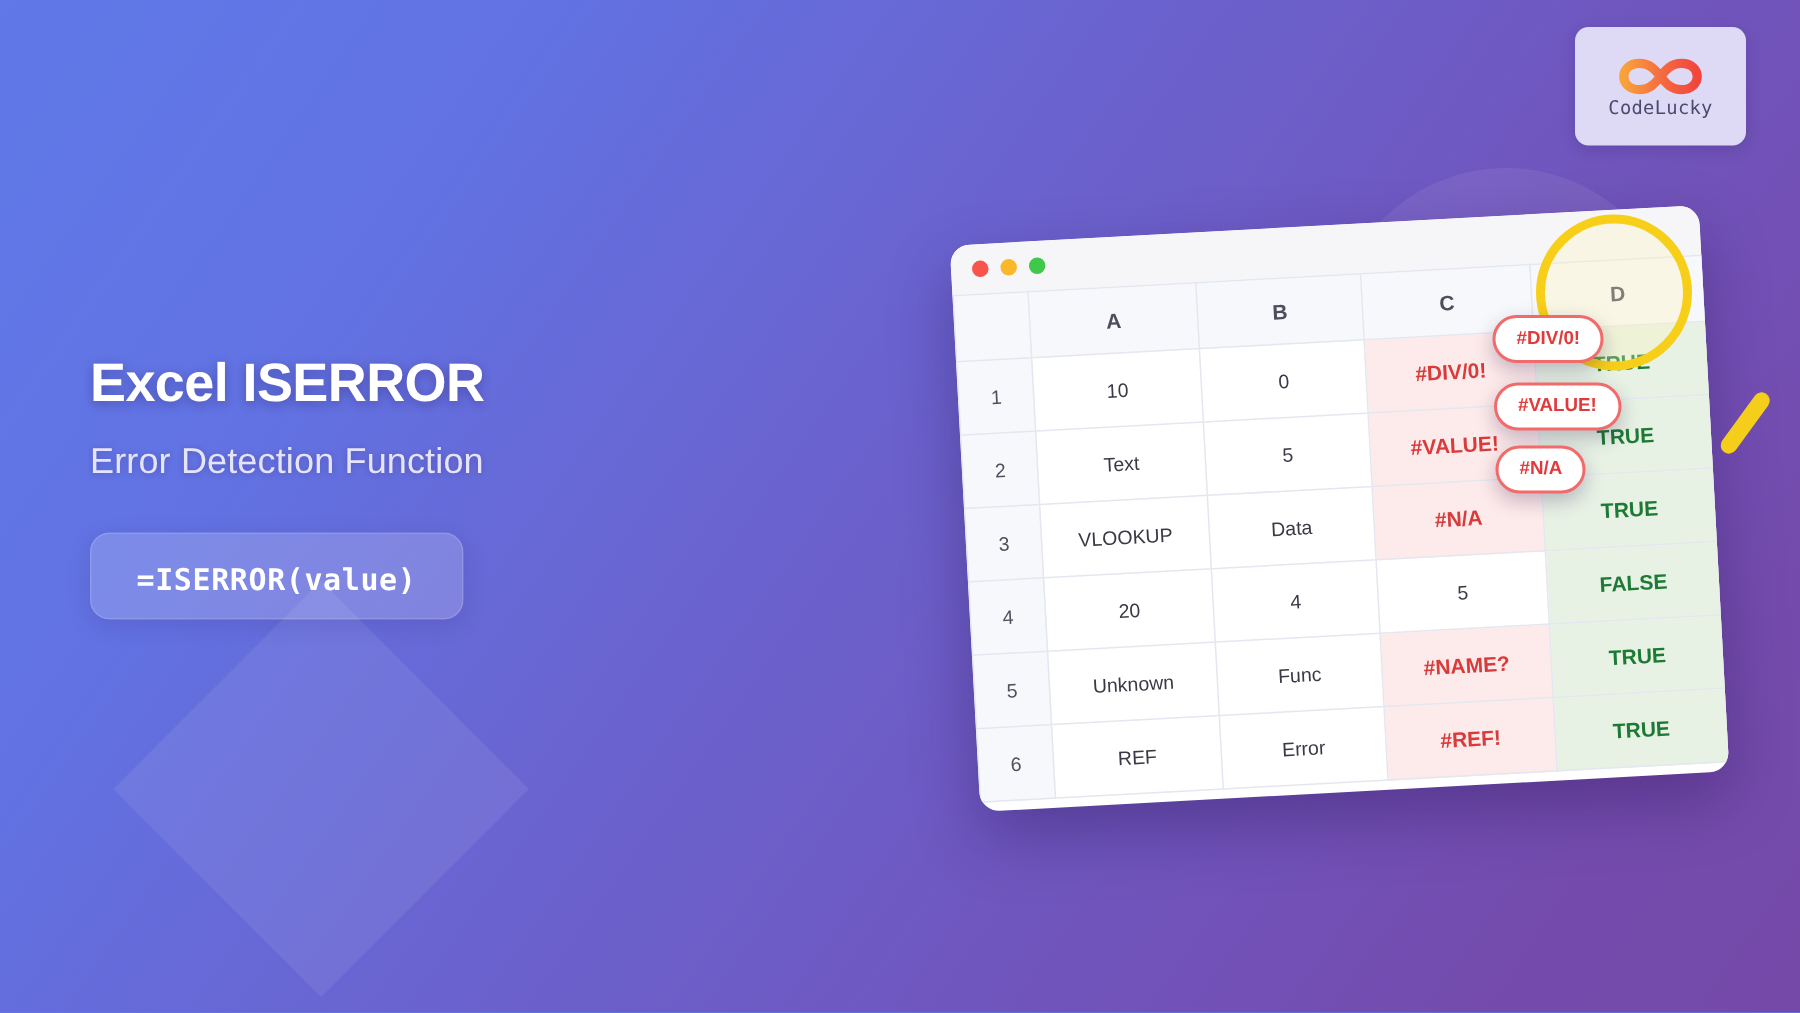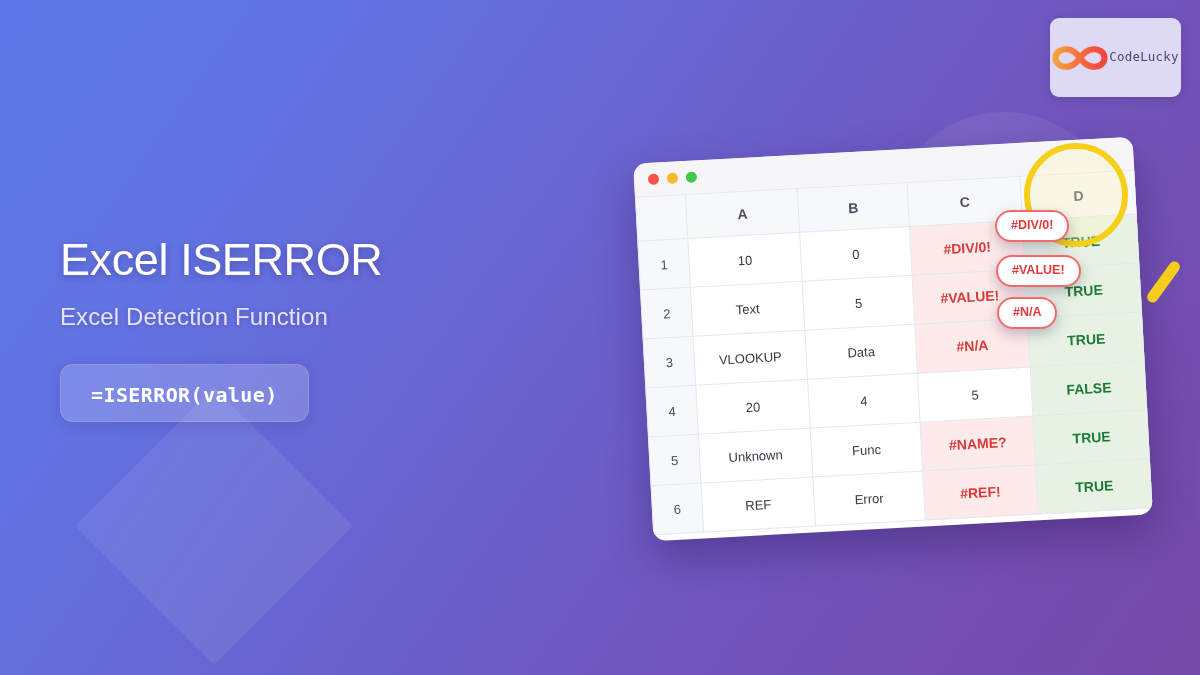--- a/index.html
+++ b/index.html
@@ -64,25 +64,26 @@
     width: 11px; height: 48px;
     border-radius: 6px;
     background: #f5ce1c;
     transform: rotate(36deg);
   }
 
   
   #logo-card {
     position: absolute;
     left: 1050px; top: 18px;
-    width: 131px; height: 79px;
+    width: 114px; height: 79px;
     background: #ded9f4;
     border-radius: 9px;
     box-shadow: 0 3px 10px rgba(40,20,80,0.18);
     display: flex;
+    flex-direction: column;
     align-items: center;
     justify-content: center;
     gap: 1px;
   }
   #logo-mark { width: 56px; height: 28px; display: block; }
   #logo-text {
     font-family: "DejaVu Sans Mono", monospace;
     font-size: 12.5px;
     letter-spacing: 0.2px;
     color: #4a4a70;
@@ -90,22 +91,22 @@
   }
 
   
   #left-col {
     position: absolute;
     left: 60px; top: 236px;
     width: 520px;
   }
 
   #page-title {
-    font-size: 45px;
-    font-weight: normal;
+    font-size: 36px;
+    font-weight: bold;
     color: #ffffff;
     letter-spacing: -0.4px;
     line-height: 1.05;
     text-shadow: 0 2px 7px rgba(30,10,70,0.30);
   }
 
   #page-subtitle {
     margin-top: 20px;
     font-size: 24px;
     font-weight: normal;
@@ -228,21 +229,21 @@
 </head>
 <body>
 
 <div id="stage">
 
   <div class="deco" id="deco-circle-big"></div>
   <div class="deco" id="deco-diamond"></div>
 
   <div id="left-col">
     <div id="page-title">Excel ISERROR</div>
-    <div id="page-subtitle">Excel Detection Function</div>
+    <div id="page-subtitle">Error Detection Function</div>
     <div id="formula-pill">
       <span id="formula-text">=ISERROR(value)</span>
     </div>
   </div>
 
   <div id="sheet-window">
     <div id="sheet-titlebar">
       <span class="dot" id="dot-red"></span>
       <span class="dot" id="dot-yellow"></span>
       <span class="dot" id="dot-green"></span>

